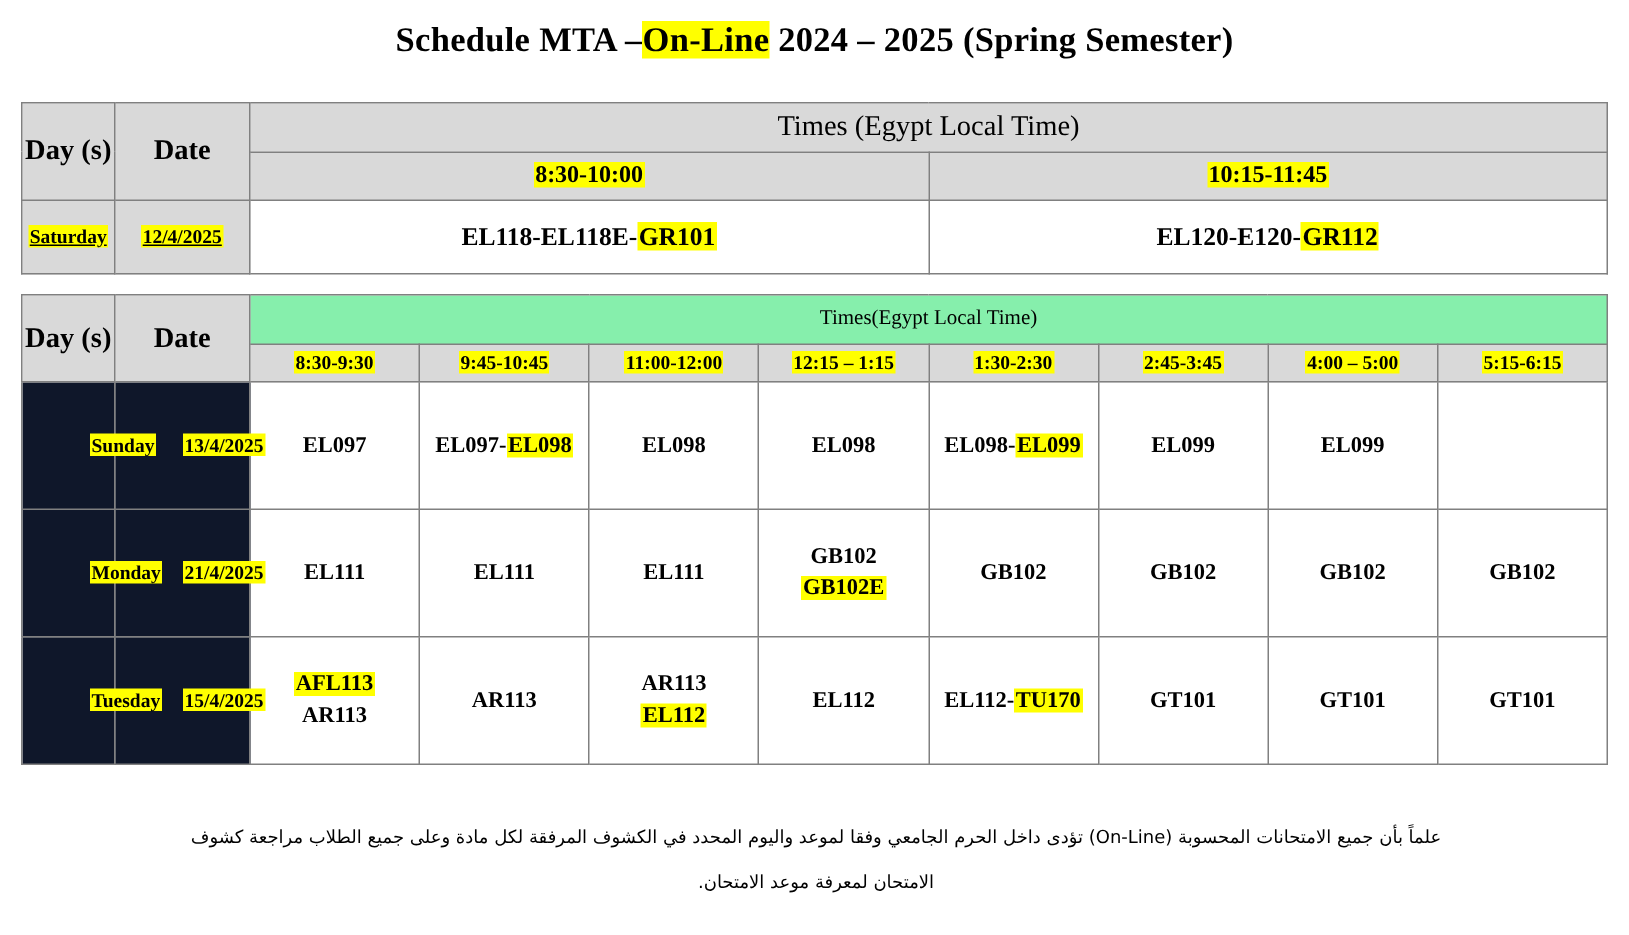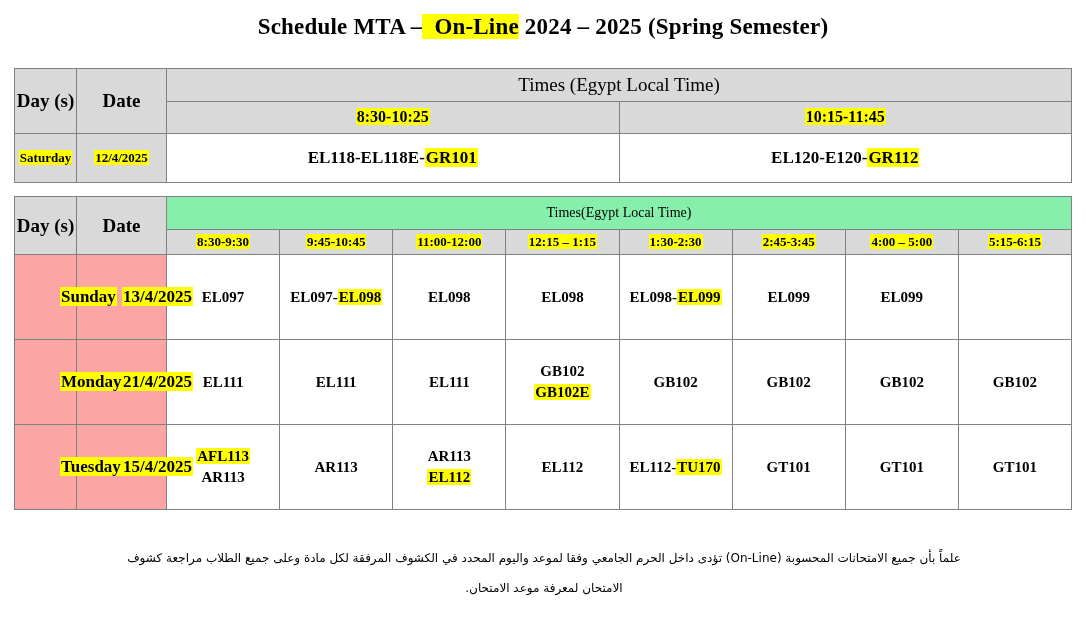--- a/index.html
+++ b/index.html
@@ -15,21 +15,20 @@
     overflow: hidden;
   }
   .page {
     position: relative;
     width: 1086px;
     height: 623px;
     box-sizing: border-box;
   }
   .hl {
     background: #ffff00;
-    padding-left: 12px;
   }
   
   .title {
     text-align: center;
     font-size: 23px;
     font-weight: bold;
     padding-top: 14px;
     letter-spacing: 0.2px;
   }
   .title span {
@@ -76,20 +75,21 @@
     background: #d9d9d9;
     height: 30px;
     font-size: 16px;
     font-weight: bold;
   }
   .tbl1 .rowlabel {
     background: #d9d9d9;
     font-size: 13px;
     font-weight: bold;
     height: 48px;
+    text-decoration: underline;
   }
   .tbl1 .cell {
     height: 48px;
     font-size: 17px;
     font-weight: bold;
   }
   
   .tbl2 {
     position: absolute;
     left: 14px;
@@ -110,22 +110,22 @@
     height: 32px;
     background: #86efac;
   }
   .tbl2 .slot {
     background: #d9d9d9;
     height: 24px;
     font-size: 13px;
     font-weight: bold;
   }
   .tbl2 .rowlabel {
-    background: #fca5a5;
-    font-size: 17px;
+    background: #0f172a;
+    font-size: 13px;
     font-weight: bold;
     padding-left: 45px;
   }
   .tbl2 .cell {
     height: 84px;
     font-size: 15px;
     font-weight: bold;
     line-height: 21px;
   }
   .inline-hl {
@@ -161,21 +161,21 @@
         <col>
         <col>
     </colgroup>
     <tbody>
       <tr>
         <td class="hdr-gray daycell" rowspan="2">Day (s)</td>
         <td class="hdr-gray daycell" rowspan="2">Date</td>
         <td class="times-title" colspan="2">Times (Egypt Local Time)</td>
       </tr>
       <tr>
-        <td class="slot"><span class="inline-hl">8:30-10:25</span></td>
+        <td class="slot"><span class="inline-hl">8:30-10:00</span></td>
         <td class="slot"><span class="inline-hl">10:15-11:45</span></td>
       </tr>
       <tr>
         <td class="rowlabel"><span class="inline-hl">Saturday</span></td>
         <td class="rowlabel"><span class="inline-hl">12/4/2025</span></td>
         <td class="cell"><span>EL118-EL118E-</span><span class="inline-hl">GR101</span></td>
         <td class="cell"><span>EL120-E120-</span><span class="inline-hl">GR112</span></td>
       </tr>
     </tbody>
   </table>

